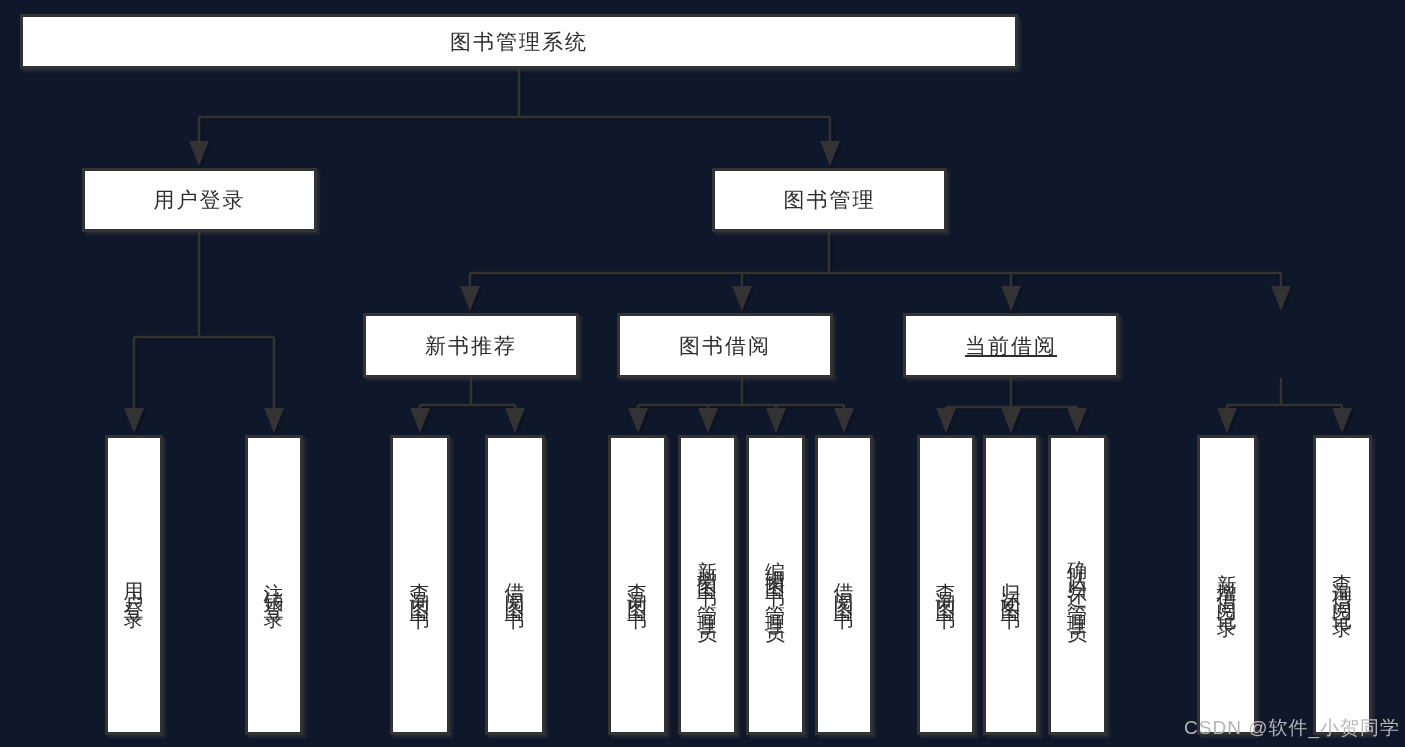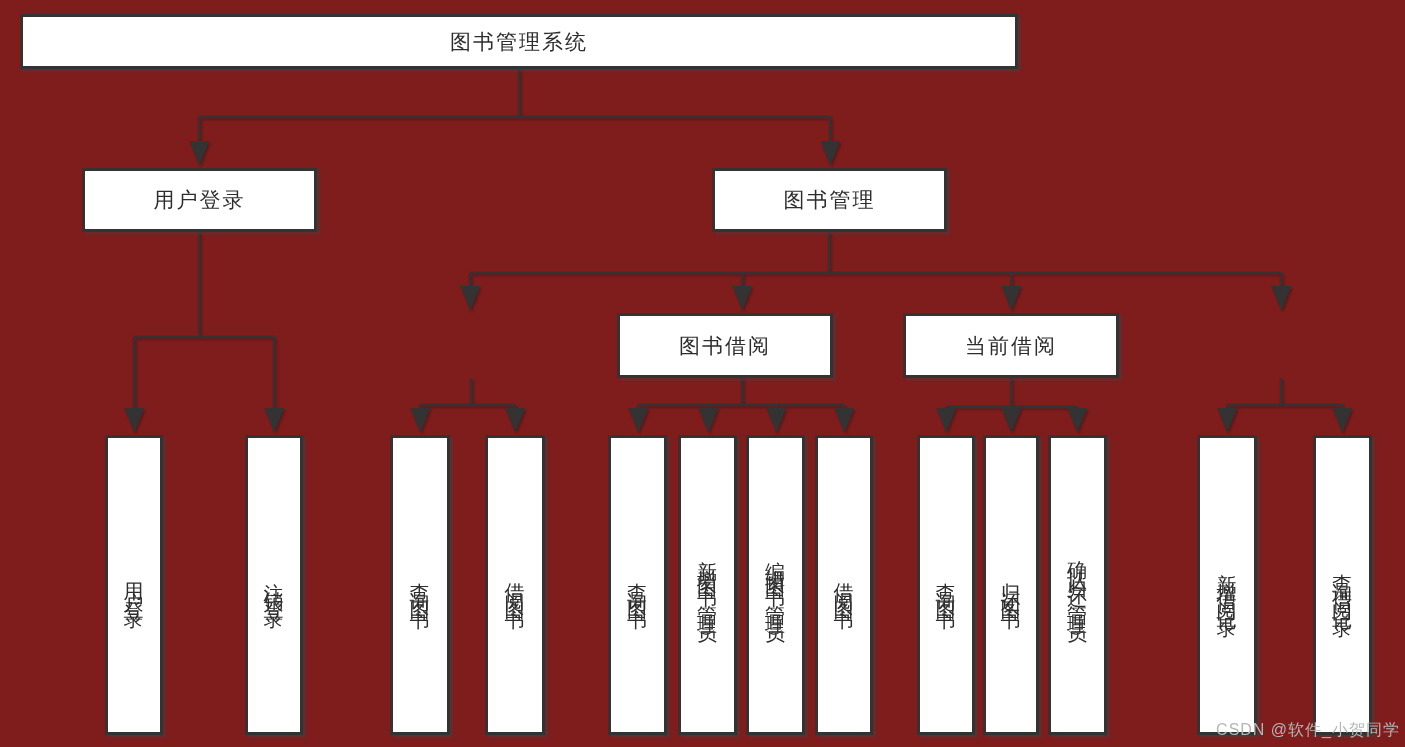--- a/index.html
+++ b/index.html
@@ -1,19 +1,19 @@
 <!DOCTYPE html>
 <html><head>
 <meta charset="utf-8">
 <style>
   html,body{margin:0;padding:0;background:#ffffff;}
   #stage{
     position:relative;
     width:1405px;height:747px;
-    background:#7f1d1d;
+    background:#0f172a;
     font-family:"Liberation Sans", sans-serif;
     overflow:hidden;
   }
   #connectors{
     position:absolute;left:0;top:0;
     filter:drop-shadow(2px 2px 1px rgba(0,0,0,0.22));
   }
   #connectors path{stroke:#333333;stroke-width:2.5;fill:none;}
   #connectors polygon{fill:#333333;stroke:none;}
   .box{
@@ -34,40 +34,40 @@
     white-space:nowrap;
   }
   
   #n-root   {left:20px;  top:14px;  width:998px; height:55px;}
   
   #n-login  {left:82px;  top:168px; width:235px; height:64px;}
   #n-mgmt   {left:712px; top:168px; width:235px; height:64px;justify-content:center;}
   
   #n-newbook{left:363px; top:313px; width:216px; height:65px;}
   #n-borrow {left:617px; top:313px; width:216px; height:65px;}
-  #n-current{left:903px; top:313px; width:216px; height:65px;}
+  #n-current{left:903px; top:313px; width:216px; height:65px;text-decoration:underline;}
   #n-records{left:1173px;top:313px; width:216px; height:65px;}
   
   .leaf{top:435px;height:300px;}
   #l-login-user    {left:105px; width:58px;}
   #l-login-logout  {left:245px; width:58px;}
   #l-nb-query      {left:390px; width:60px;}
   #l-nb-borrow     {left:485px; width:60px;}
   #l-bw-query      {left:608px; width:59px;}
   #l-bw-add        {left:678px; width:59px;}
   #l-bw-edit       {left:746px; width:59px;}
   #l-bw-borrow     {left:815px; width:58px;}
   #l-cur-query     {left:917px; width:58px;}
   #l-cur-return    {left:983px; width:56px;}
   #l-cur-confirm   {left:1048px;width:59px;}
   #l-rec-add       {left:1197px;width:60px;}
   #l-rec-query     {left:1313px;width:59px;}
   #watermark{
     position:absolute;right:5px;bottom:6px;
-    color:#b5b5b5;font-size:16px;letter-spacing:1px;
+    color:#b5b5b5;font-size:19px;letter-spacing:1px;
     z-index:5;white-space:nowrap;
   }
 </style>
 </head>
 <body>
 
 <div id="stage">
 
   <svg id="connectors" width="1405" height="747" viewBox="0 0 1405 747">
 
@@ -123,20 +123,23 @@
     <span>图书管理系统</span>
   </div>
 
   <div class="box h" id="n-login">
     <span>用户登录</span>
   </div>
   <div class="box h" id="n-mgmt">
     <span>图书管理</span>
   </div>
 
+  <div class="box h" id="n-newbook">
+    <span>新书推荐</span>
+  </div>
   <div class="box h" id="n-borrow">
     <span>图书借阅</span>
   </div>
   <div class="box h" id="n-current">
     <span>当前借阅</span>
   </div>
 
   <div class="box v leaf" id="l-login-user">
     <span>用户登录</span>
   </div>

